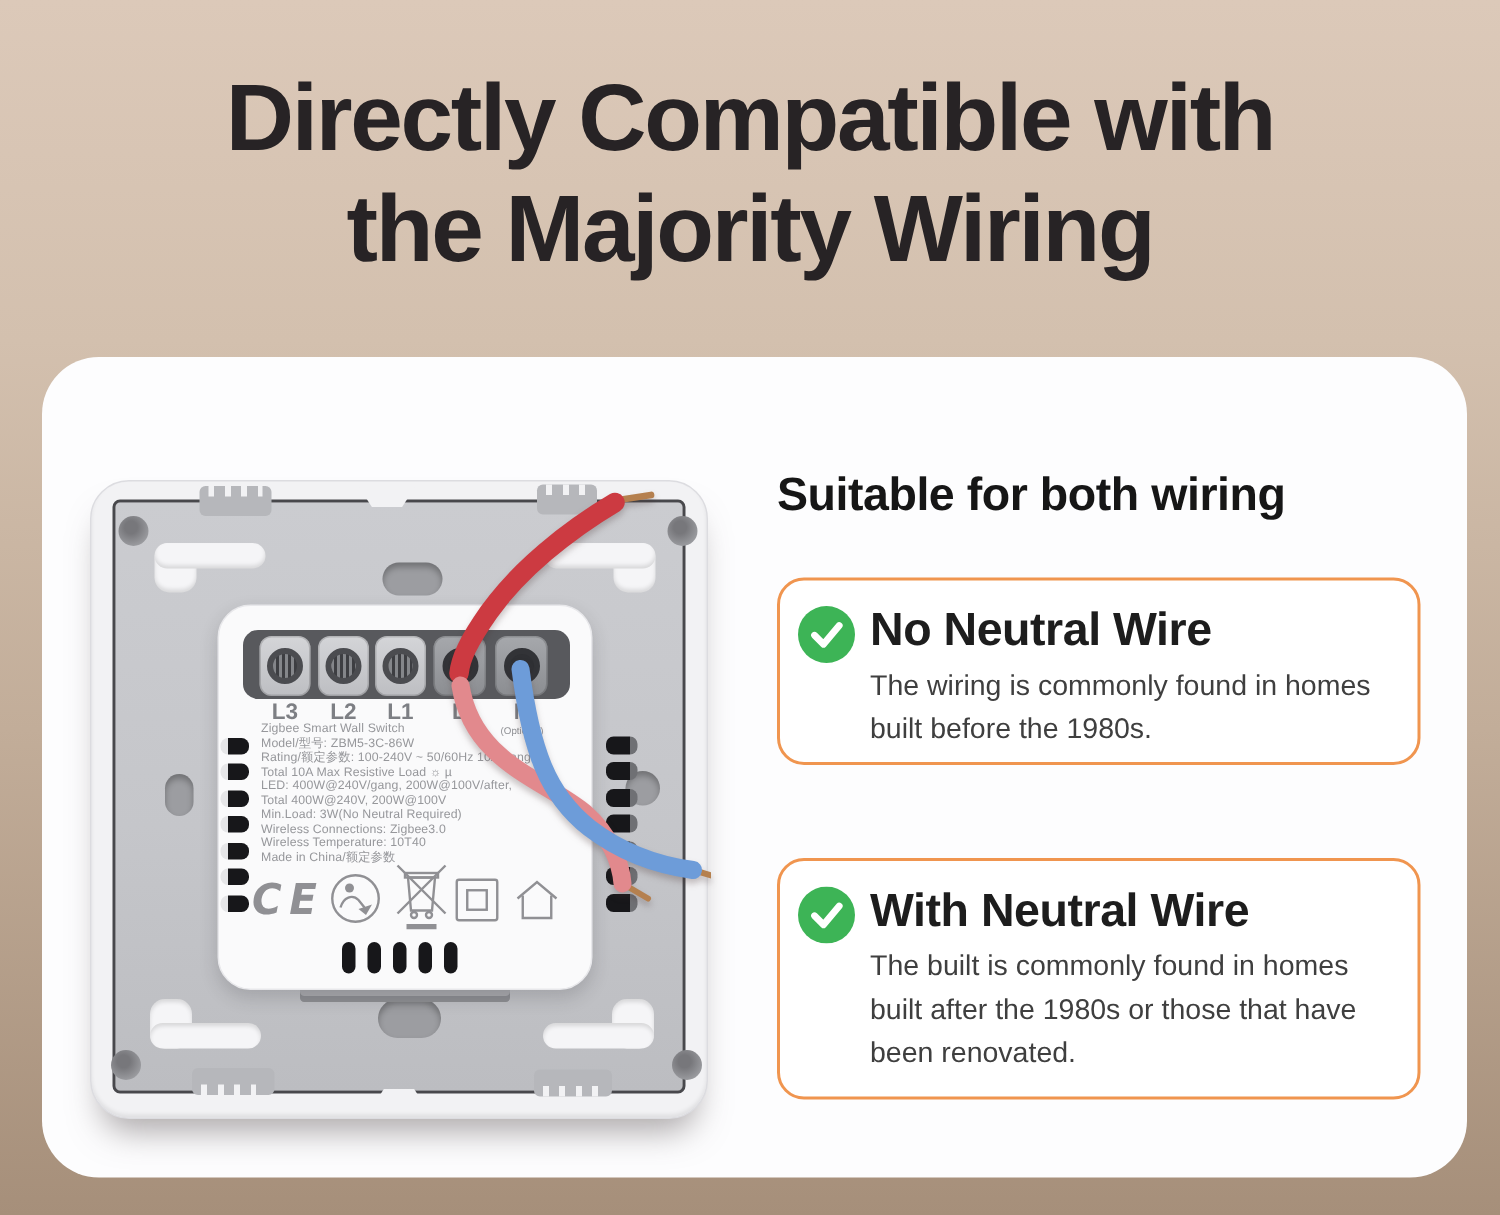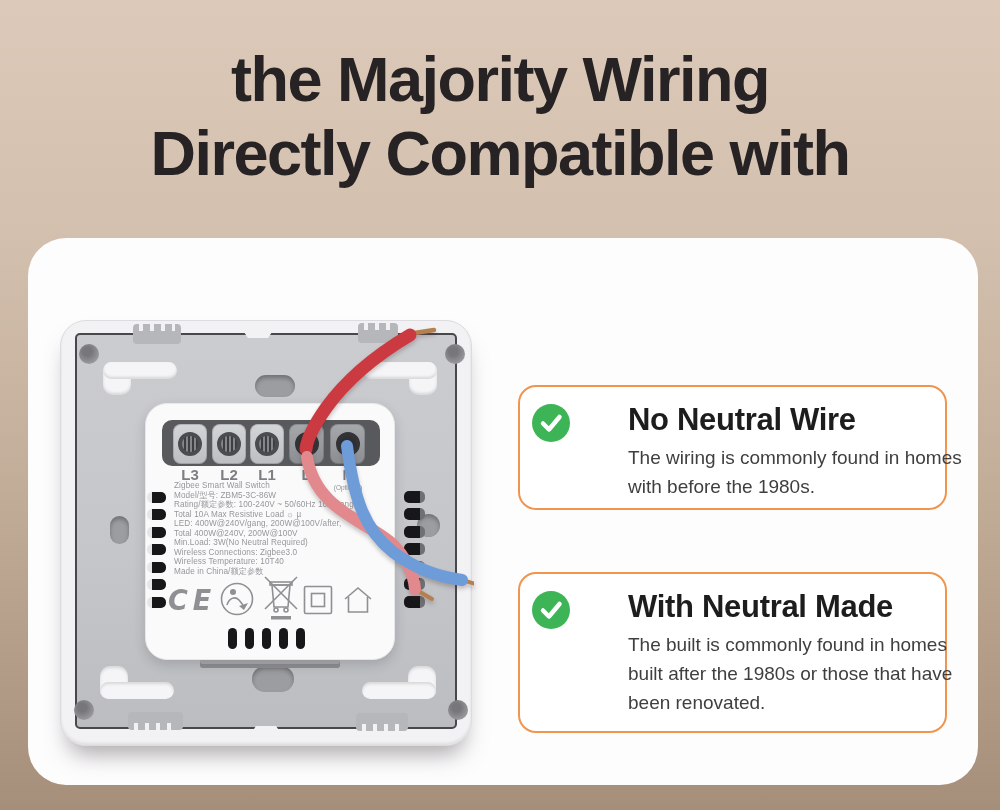--- a/index.html
+++ b/index.html
@@ -17,21 +17,21 @@
   .card{
     position:absolute;left:28px;top:238px;width:950px;height:547px;
     background:#fdfdfe;border-radius:38px;
   }
   .panel-heading{
     position:absolute;left:490px;top:70px;margin:0;
     font-size:31px;line-height:44px;font-weight:700;color:#161616;letter-spacing:-0.3px;
   }
   .wirebox{
     position:absolute;left:490px;width:429px;box-sizing:border-box;
-    border:2px solid #f0954f;border-radius:18px;background:#fff;padding-left:48px;
+    border:2px solid #f0954f;border-radius:18px;background:#fff;
   }
   .wirebox.box1{top:147px;height:125px;}
   .wirebox.box2{top:334px;height:161px;}
   .wirebox .check{position:absolute;left:12px;top:17px;width:38px;height:38px;display:block;}
   .wirebox .content{margin:13px 14px 0 60px;}
   .wirebox h3{margin:0 0 3px;font-size:31px;line-height:40px;font-weight:700;color:#1d1d1d;letter-spacing:-0.3px;}
   .wirebox p{margin:0;font-size:19px;line-height:29px;color:#3f3f3f;width:358px;}
 
   
   .switch{position:absolute;left:30px;top:80px;width:416px;height:430px;}
@@ -107,22 +107,22 @@
     font-family:"DejaVu Sans",sans-serif;transform:scaleY(1.05);}
   .cicon{fill:none;stroke:#909094;stroke-width:1.6;}
 
   .wires{left:0;top:0;width:416px;height:430px;z-index:50;
     filter:drop-shadow(0 3px 2px rgba(70,45,45,.28));}
 </style>
 </head>
 <body>
 
 <div class="hero">
+  <div>Directly Compatible with</div>
   <div>the Majority Wiring</div>
-  <div>Directly Compatible with</div>
 </div>
 
 <section class="card">
 
   <div class="switch">
     <div class="frame"></div>
     <div class="plate"></div>
 
     <div class="hole tl"></div>
     <div class="hole tr"></div>
@@ -261,36 +261,37 @@
       <path d="M 352 17 C 320 36 288 62 268 90 C 254 110 249 121 248 131" stroke="#cc3a41" stroke-width="13" fill="none" stroke-linecap="round"></path>
 
       <path d="M 357 271 L 374 281" stroke="#b5804f" stroke-width="4" fill="none" stroke-linecap="round"></path>
       <path d="M 249 139 C 257 190 304 201 332 224 C 349 239 356 258 357 271" stroke="#e2898d" stroke-width="12" fill="none" stroke-linecap="round"></path>
 
       <path d="M 404 262 L 421 267" stroke="#b5804f" stroke-width="4" fill="none" stroke-linecap="round"></path>
       <path d="M 289 128 C 296 182 307 212 335 234 C 361 254 389 260 404 262" stroke="#6d9cd9" stroke-width="12" fill="none" stroke-linecap="round"></path>
     </svg>
   </div>
 
+  <h2 class="panel-heading">Suitable for both wiring</h2>
 
   <div class="wirebox box1">
     <svg class="check" viewBox="0 0 38 38">
       <circle cx="19" cy="19" r="19" fill="#3DB456"></circle>
       <path d="M11 19.5 L17 25.5 L27.5 13" stroke="#fff" stroke-width="4.5" fill="none" stroke-linecap="round" stroke-linejoin="round"></path>
     </svg>
     <div class="content">
       <h3>No Neutral Wire</h3>
-      <p>The wiring is commonly found in homes with before the 1980s.</p>
+      <p>The wiring is commonly found in homes built before the 1980s.</p>
     </div>
   </div>
 
   <div class="wirebox box2">
     <svg class="check" viewBox="0 0 38 38">
       <circle cx="19" cy="19" r="19" fill="#3DB456"></circle>
       <path d="M11 19.5 L17 25.5 L27.5 13" stroke="#fff" stroke-width="4.5" fill="none" stroke-linecap="round" stroke-linejoin="round"></path>
     </svg>
     <div class="content">
-      <h3>With Neutral Made</h3>
+      <h3>With Neutral Wire</h3>
       <p>The built is commonly found in homes built after the 1980s or those that have been renovated.</p>
     </div>
   </div>
 
 </section>
 
 </body></html>

